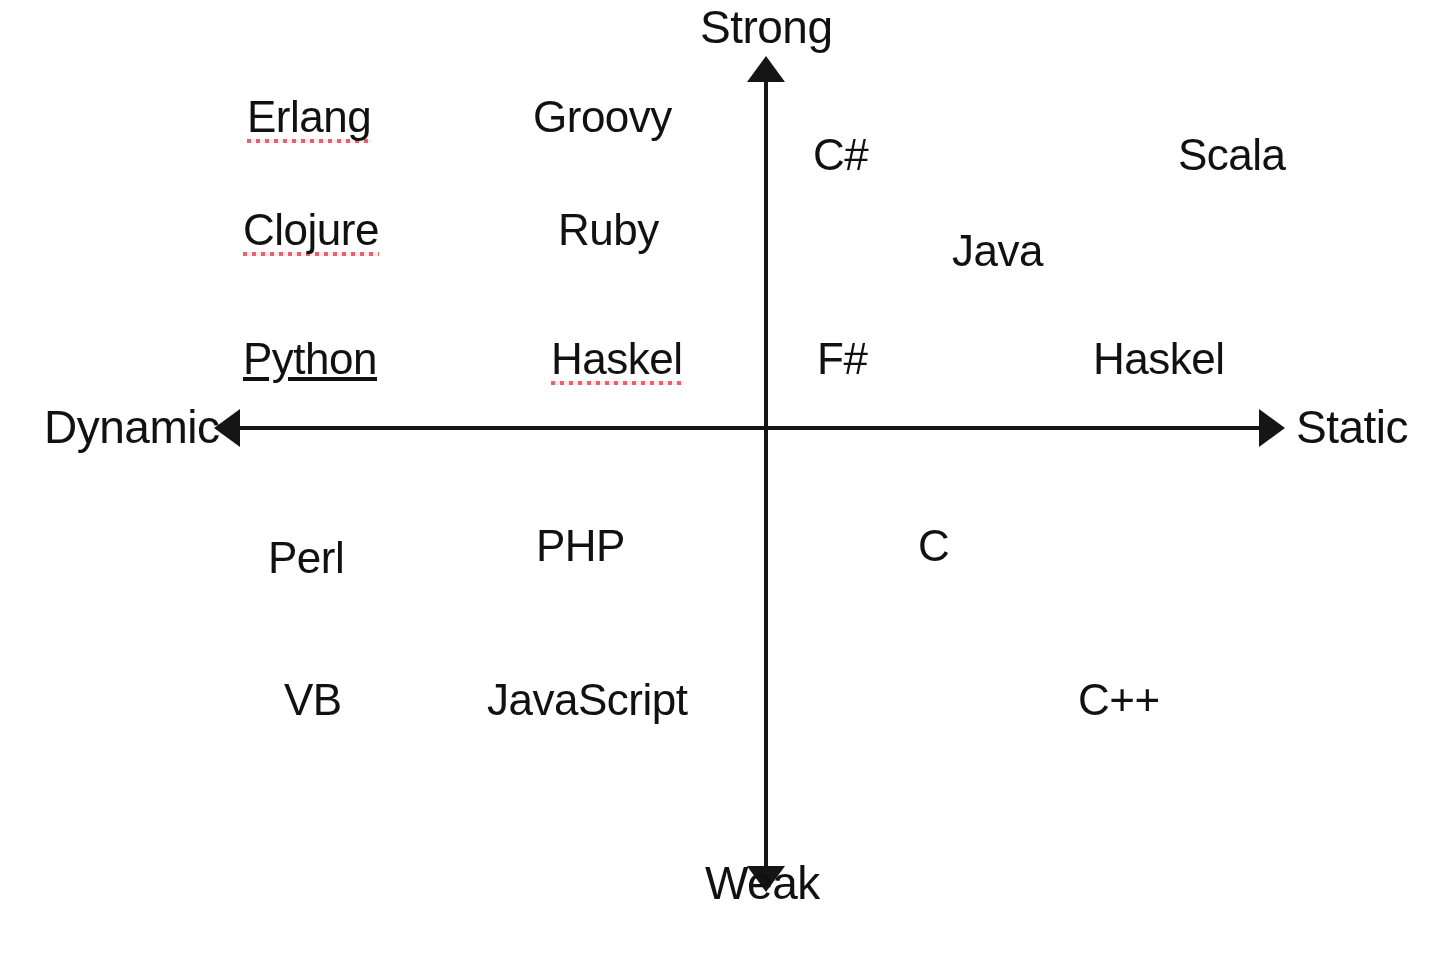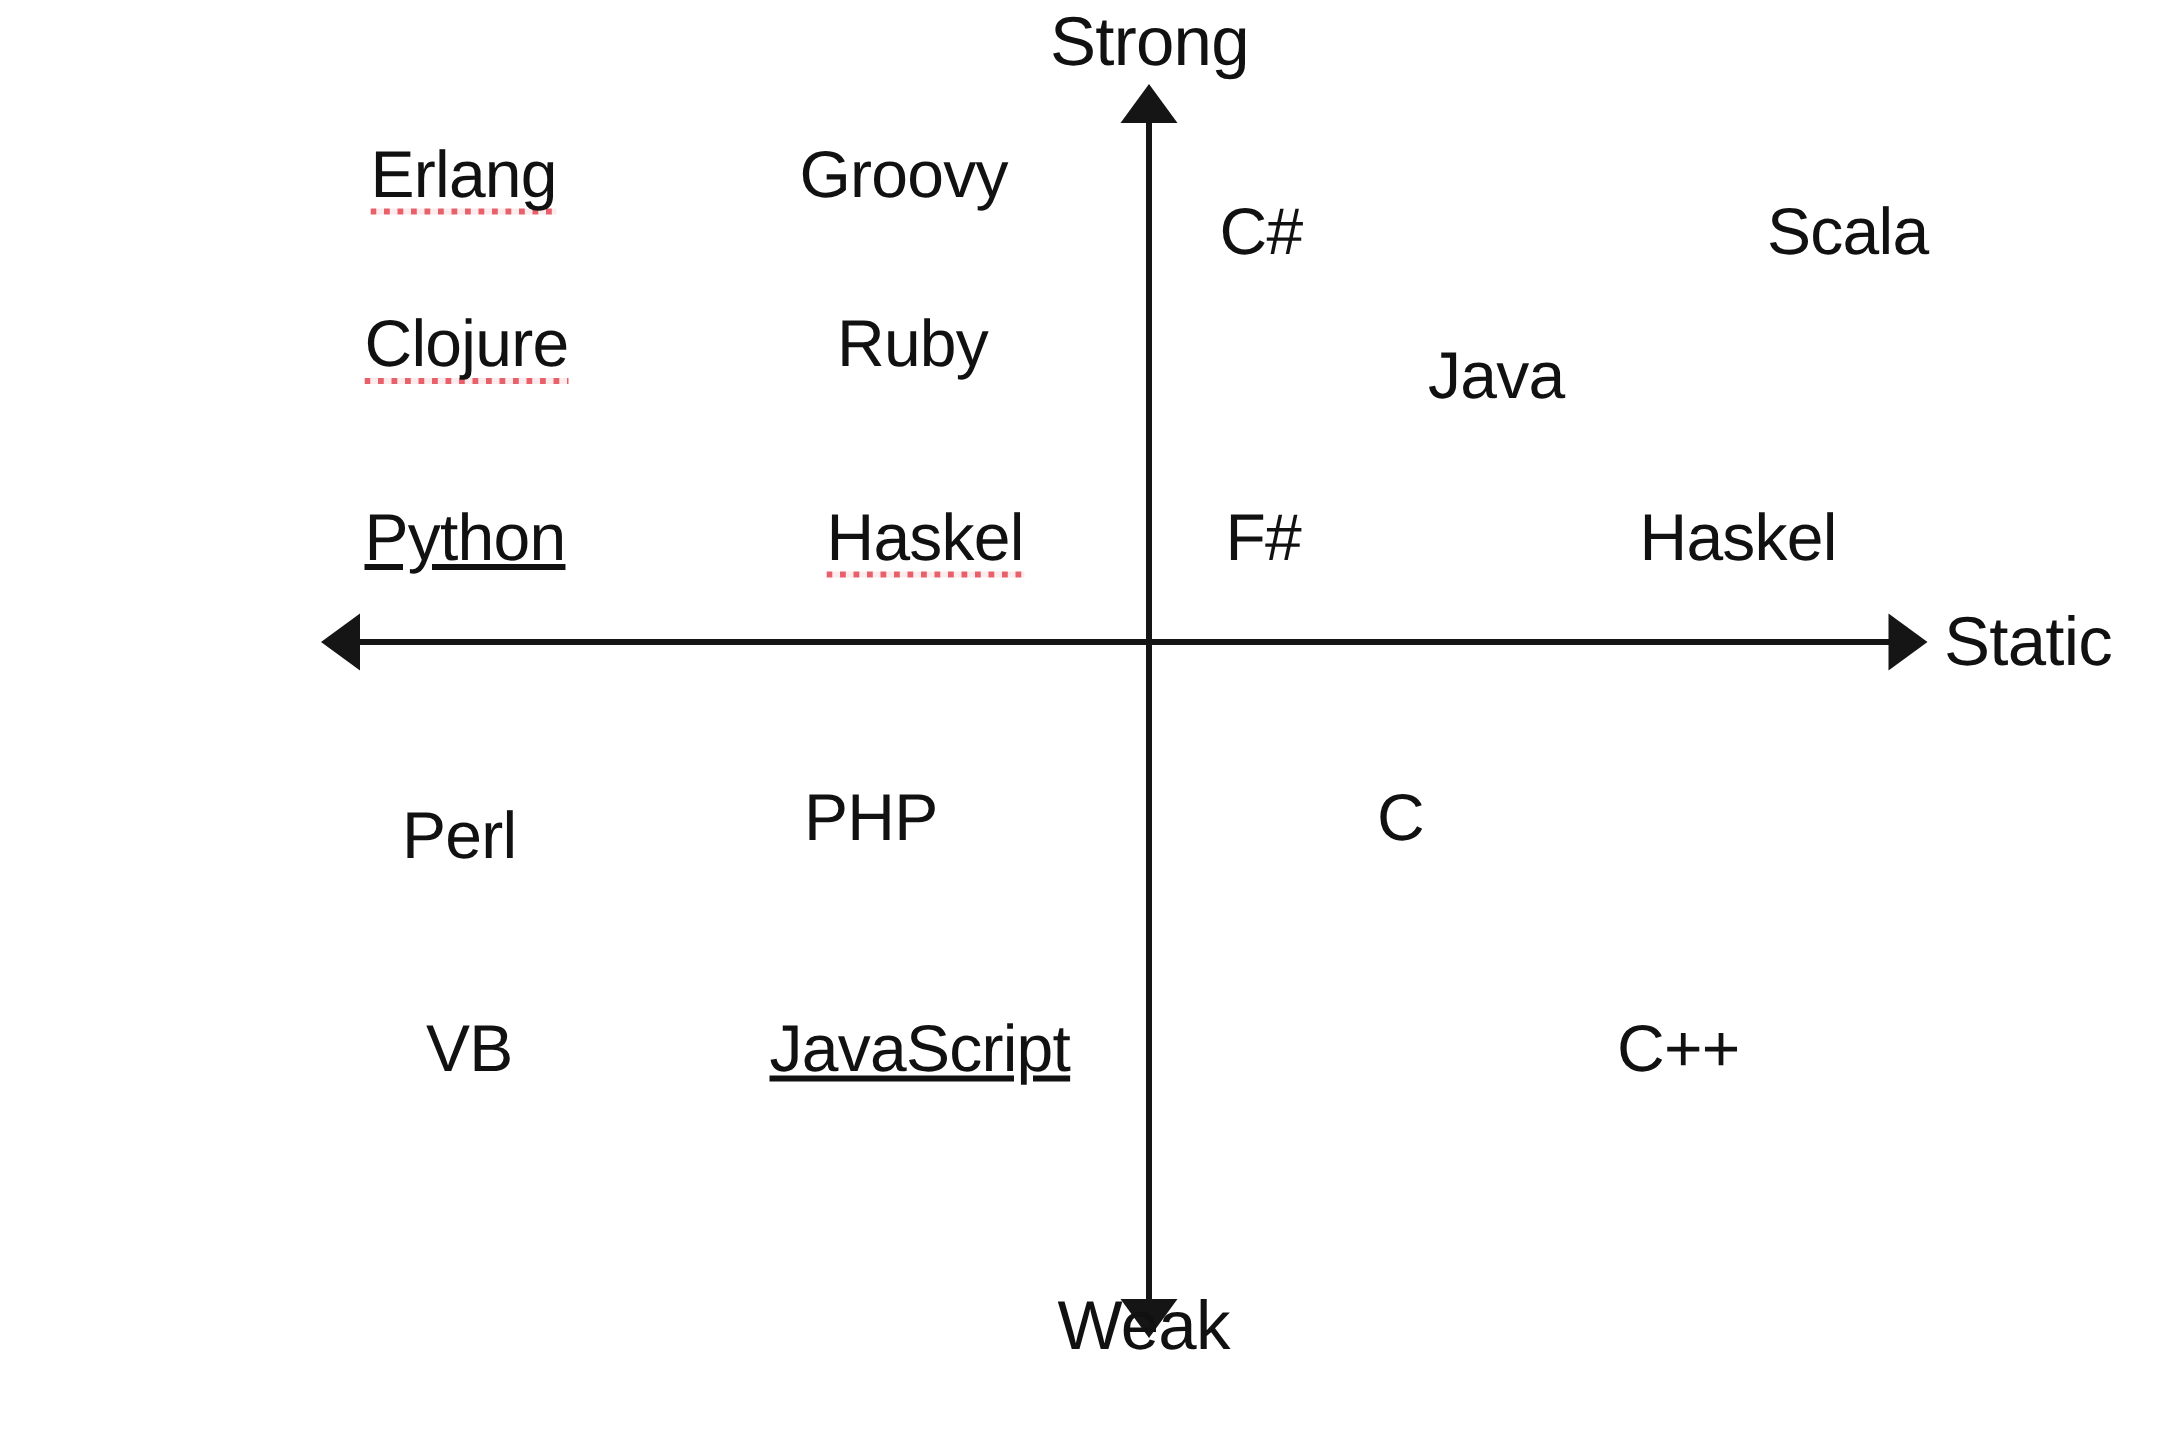--- a/index.html
+++ b/index.html
@@ -113,35 +113,36 @@
   <div id="axis-horizontal-line" class="axis-line"></div>
   <div id="axis-vertical-line" class="axis-line"></div>
 
   <div id="arrow-left" class="arrowhead"></div>
   <div id="arrow-right" class="arrowhead"></div>
   <div id="arrow-up" class="arrowhead"></div>
   <div id="arrow-down" class="arrowhead"></div>
 
   <div id="axis-label-strong" class="axis-label">Strong</div>
   <div id="axis-label-weak" class="axis-label">Weak</div>
+  <div id="axis-label-dynamic" class="axis-label">Dynamic</div>
   <div id="axis-label-static" class="axis-label">Static</div>
 
   <div id="lang-layer">
       <div class="lang misspelled" style="left: 247px; top: 95px;">Erlang</div>
       <div class="lang" style="left: 533px; top: 95px;">Groovy</div>
       <div class="lang" style="left: 813px; top: 133px;">C#</div>
       <div class="lang" style="left: 1138px; top: 133px; margin-left: 40px;">Scala</div>
       <div class="lang misspelled" style="left: 243px; top: 208px;">Clojure</div>
       <div class="lang" style="left: 558px; top: 208px;">Ruby</div>
       <div class="lang" style="left: 952px; top: 229px;">Java</div>
       <div class="lang" style="left: 243px; top: 337px; text-decoration: underline;">Python</div>
       <div class="lang misspelled" style="left: 551px; top: 337px;">Haskel</div>
       <div class="lang" style="left: 817px; top: 337px;">F#</div>
       <div class="lang" style="left: 1093px; top: 337px;">Haskel</div>
       <div class="lang" style="left: 268px; top: 524px; margin-top: 12px;">Perl</div>
       <div class="lang" style="left: 536px; top: 524px;">PHP</div>
       <div class="lang" style="left: 918px; top: 524px;">C</div>
       <div class="lang" style="left: 284px; top: 678px;">VB</div>
-      <div class="lang" style="left: 513px; top: 678px; text-decoration: underline;">JavaScript</div>
+      <div class="lang" style="left: 487px; top: 678px;">JavaScript</div>
       <div class="lang" style="left: 1078px; top: 678px;">C++</div>
     </div>
 
 </div>
 
 </body></html>

